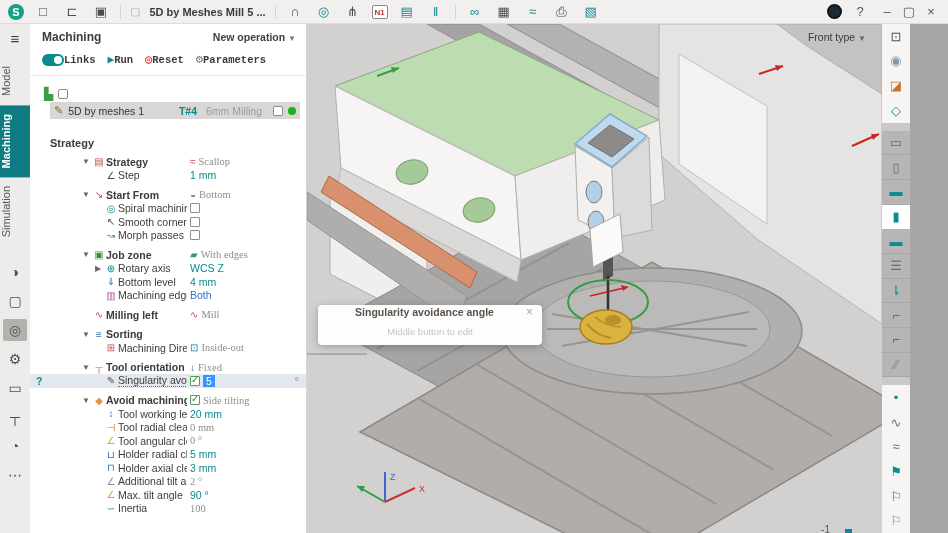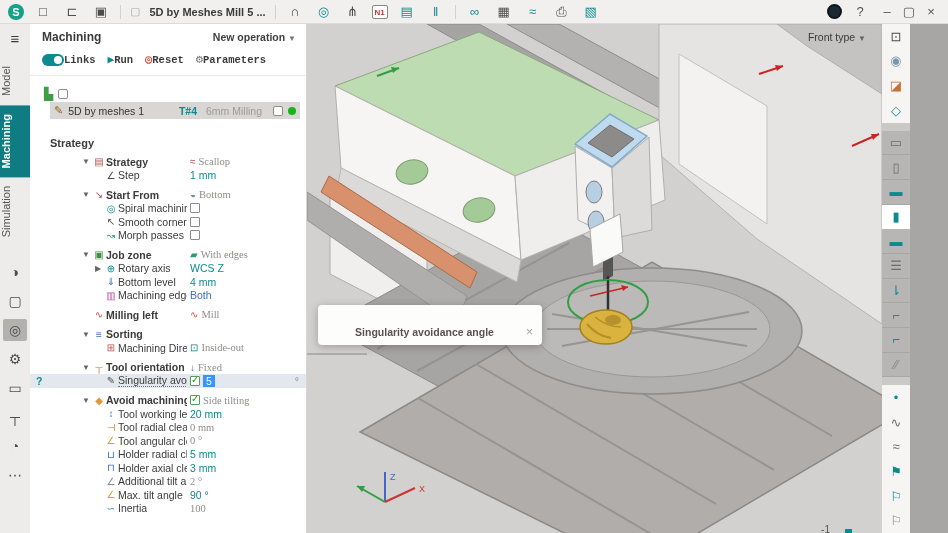--- a/index.html
+++ b/index.html
@@ -90,21 +90,21 @@
 
   
   .viewport { width:575px; height:509px; position:relative; background:#d2d1cf; overflow:hidden; }
   .viewlabel { position:absolute; top:7px; right:16px; font-size:10.5px; color:#3a3a3a; z-index:5; }
   .viewlabel .chev { color:#666; font-size:8px; }
   .cornerlabel { position:absolute; right:52px; bottom:-2px; font-size:10px; color:#555; z-index:5; }
   .cornersq { position:absolute; right:30px; bottom:-3px; width:7px; height:7px; background:#0b8a90; z-index:5; }
 
   
   .tooltip { position:absolute; left:11px; top:281px; width:224px; background:#fdfdfc;
-             border-radius:4px; box-shadow:0 2px 8px rgba(0,0,0,.25); z-index:10; padding:20px 9px 6px; }
+             border-radius:4px; box-shadow:0 2px 8px rgba(0,0,0,.25); z-index:10; padding:0 9px 6px; }
   .tt-head { display:flex; align-items:center; }
   .tt-title { flex:1; text-align:center; font-weight:bold; font-size:10.5px; color:#5a5250; }
   .tt-close { color:#a8a6a4; font-size:12px; padding-left:4px; }
   .tt-body { margin-top:7px; background:#f4f3f1; border-radius:4px; padding:6px 7px;
              font-size:9.5px; line-height:1.38; color:#6e6865; }
   .tt-foot { text-align:center; font-size:9.5px; color:#c8c5c2; padding:7px 0 2px; }
 
   
   .righttools { width:28px; display:flex; flex-direction:column; background:#cbc9c7; }
   .rtcell { width:28px; height:25px; display:flex; align-items:center; justify-content:center;
@@ -553,20 +553,21 @@
         <text id="ax-z" x="83" y="456" font-size="9" fill="#4466cc" font-family="Liberation Sans, sans-serif">Z</text>
         <text id="ax-x" x="112" y="468" font-size="9" fill="#cc3333" font-family="Liberation Sans, sans-serif">X</text>
       </svg>
 
       
       <div class="tooltip">
         <div class="tt-head">
           <span class="tt-title">Singularity avoidance angle</span>
           <span class="tt-close">×</span>
         </div>
+        <div class="tt-foot">Middle button to edit</div>
       </div>
 
       <span class="cornerlabel">-1</span>
       <span class="cornersq"></span>
     </div>
 
     <div class="righttools" id="righttools">
         <span class="rtcell rt-white" style="color: rgb(77, 77, 77);">⊡</span>
         <span class="rtcell rt-white" style="color: rgb(125, 150, 171);">◉</span>
         <span class="rtcell rt-white" style="color: rgb(200, 113, 55);">◪</span>

